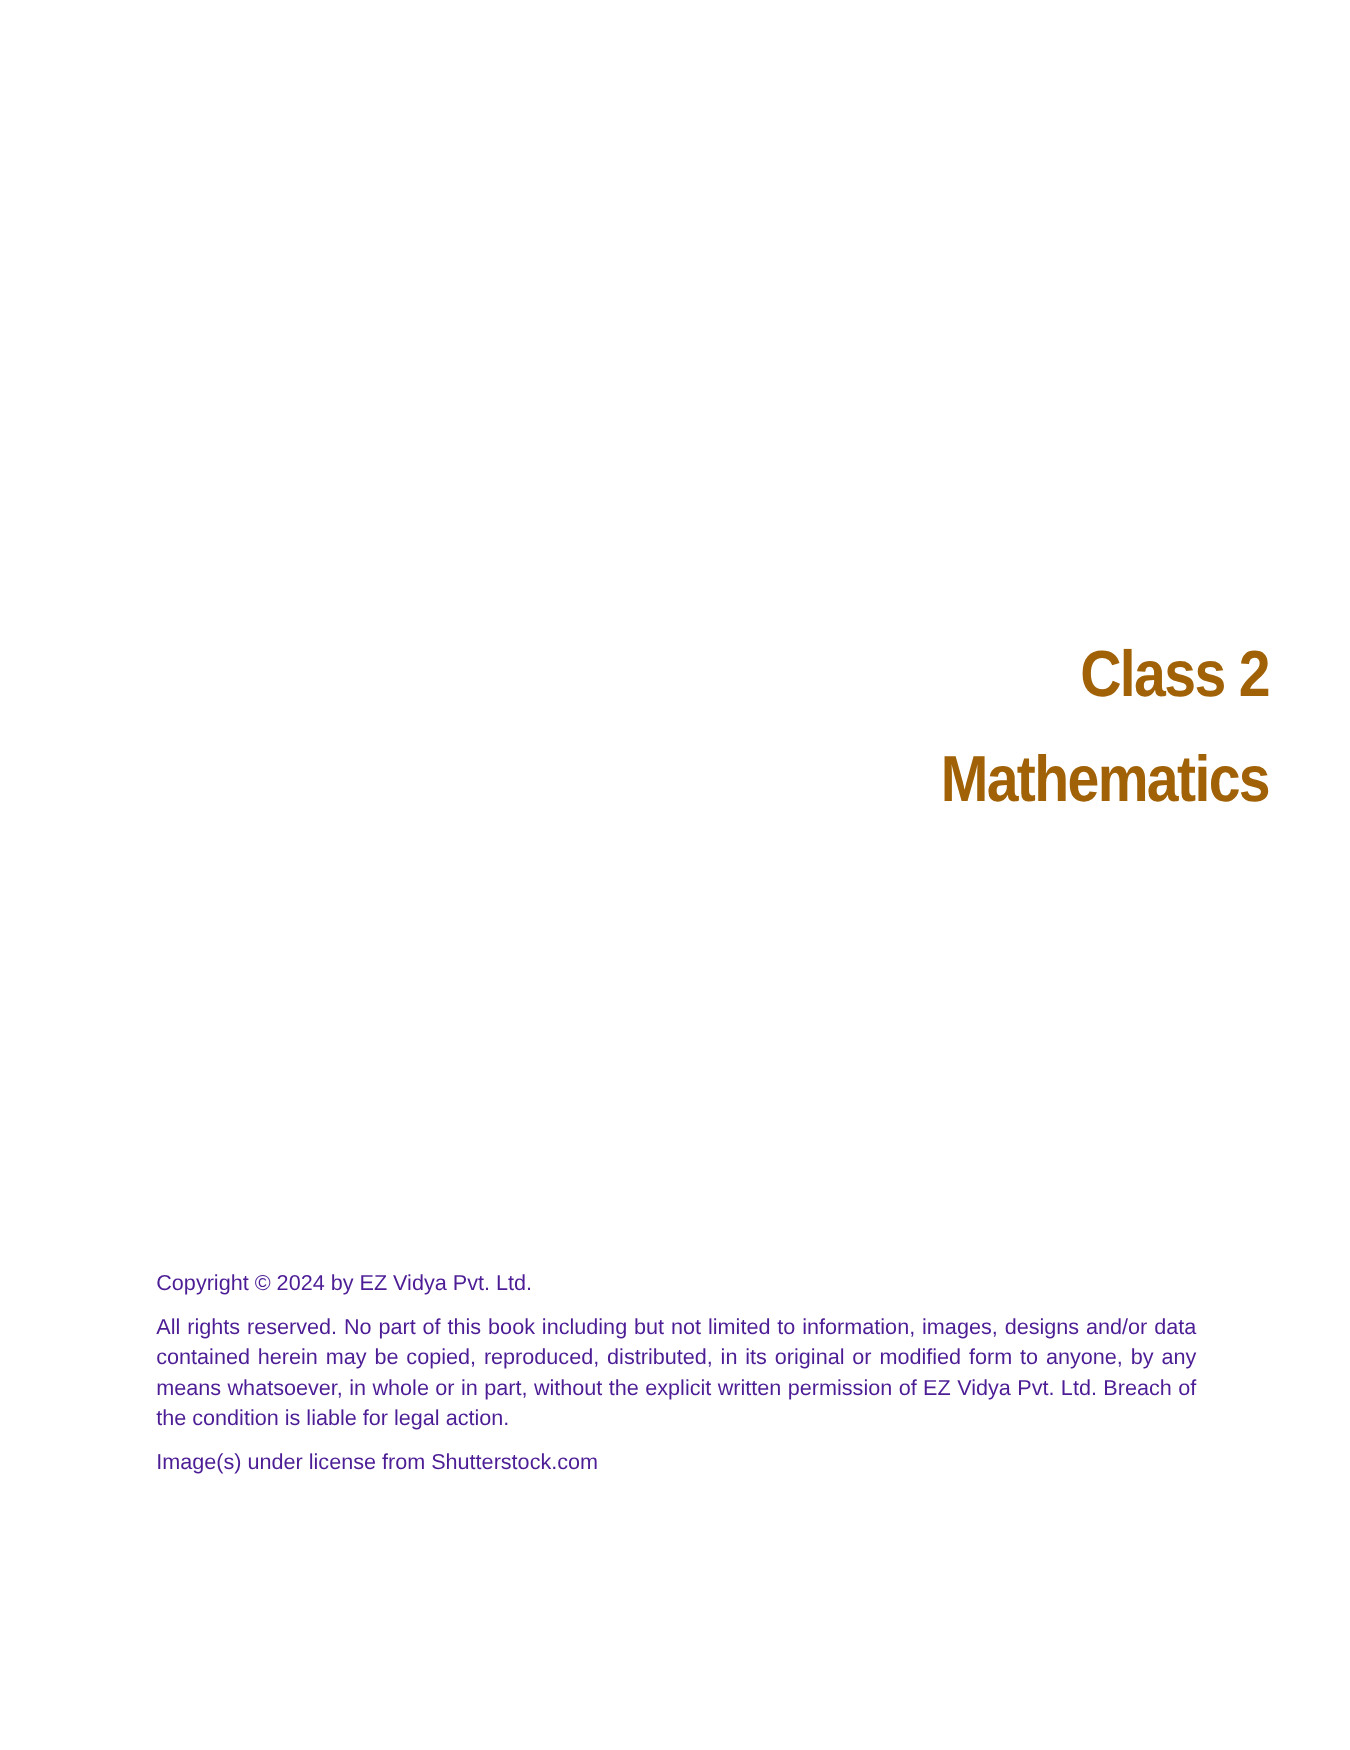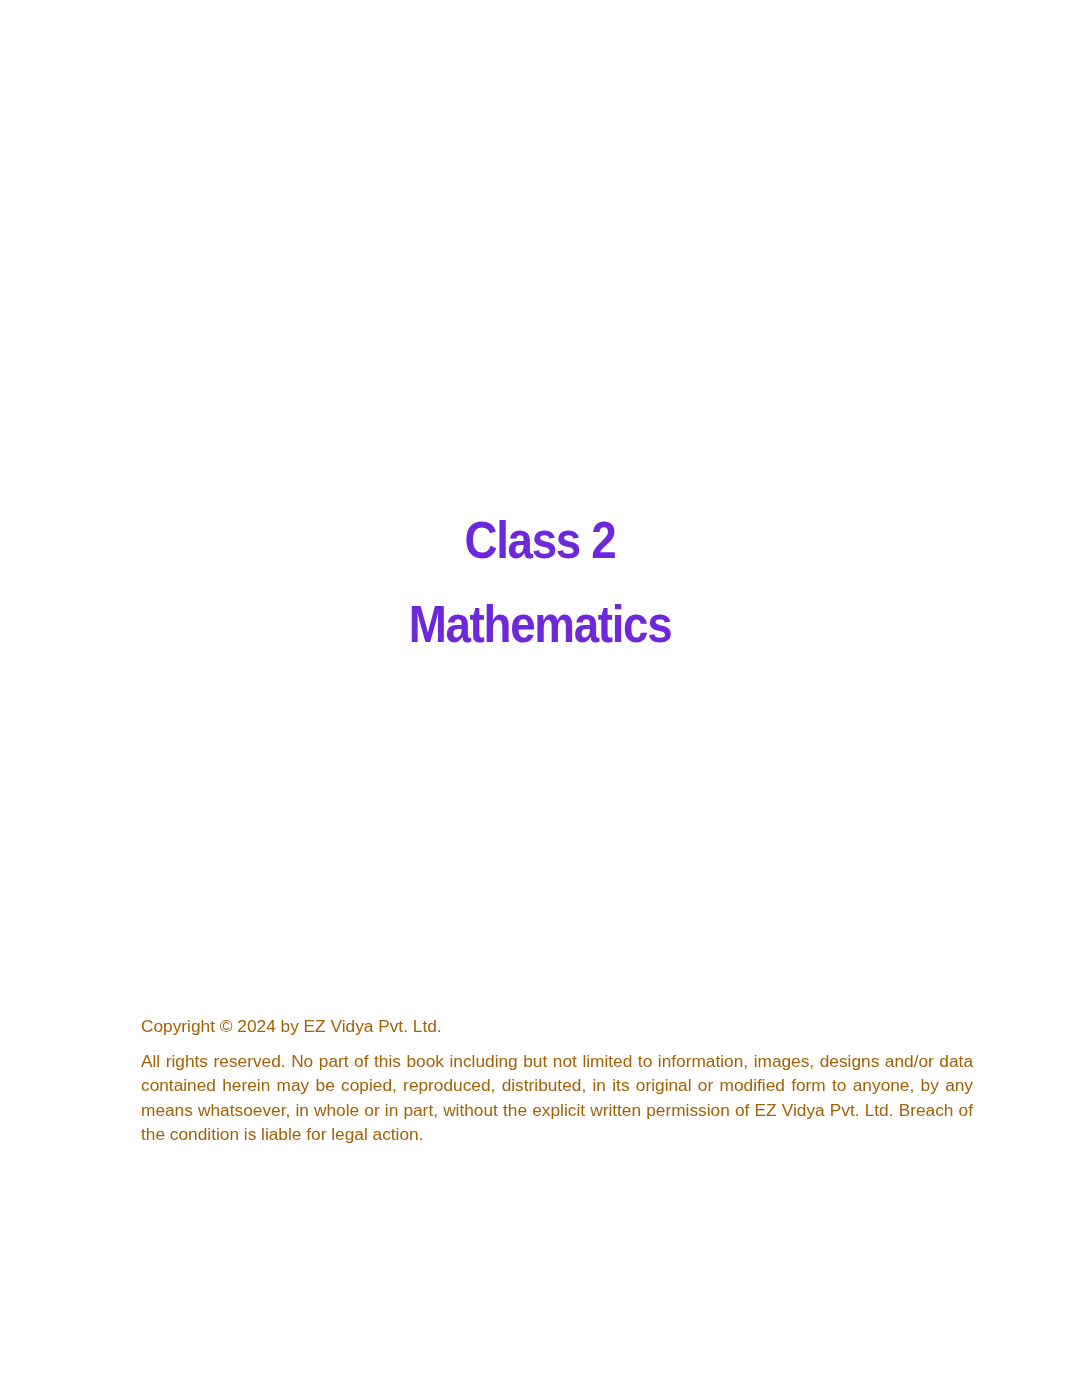--- a/index.html
+++ b/index.html
@@ -12,45 +12,45 @@
       height: 1400px;
       position: relative;
       overflow: hidden;
       font-family: "Liberation Sans", sans-serif;
     }
     .title-block {
       position: absolute;
       left: 0;
       width: 1080px;
       top: 512px;
-      text-align: center;
-      color: #6d28d9;
+      text-align: right;
+      color: #a16207;
       font-family: "Liberation Sans", sans-serif;
       font-weight: bold;
     }
     .title-line {
       font-size: 52px;
       line-height: 56px;
       letter-spacing: -1.5px;
       transform: scaleX(0.88);
       transform-origin: center;
     }
     .title-line.class-title {
       height: 62px;
       margin-bottom: 22px;
     }
     .title-line.subject-title {
       height: 62px;
     }
     .copyright-block {
       position: absolute;
-      left: 141px;
+      left: 125px;
       width: 832px;
       top: 1014px;
-      color: #a16207;
+      color: #4c1d95;
       font-family: "Liberation Sans", sans-serif;
       font-size: 17.3px;
       line-height: 24.6px;
     }
     .copyright-block p {
       margin: 0 0 10px 0;
       text-align: justify;
       text-align-last: left;
     }
   </style>
@@ -58,13 +58,14 @@
 <body>
 
 <div class="title-block">
   <div class="title-line class-title">Class 2</div>
   <div class="title-line subject-title">Mathematics</div>
 </div>
 
 <div class="copyright-block">
   <p>Copyright © 2024 by EZ Vidya Pvt. Ltd.</p>
   <p>All rights reserved. No part of this book including but not limited to information, images, designs and/or data contained herein may be copied, reproduced, distributed, in its original or modified form to anyone, by any means whatsoever, in whole or in part, without the explicit written permission of EZ Vidya Pvt. Ltd. Breach of the condition is liable for legal action.</p>
+  <p>Image(s) under license from Shutterstock.com</p>
 </div>
 
 </body></html>

